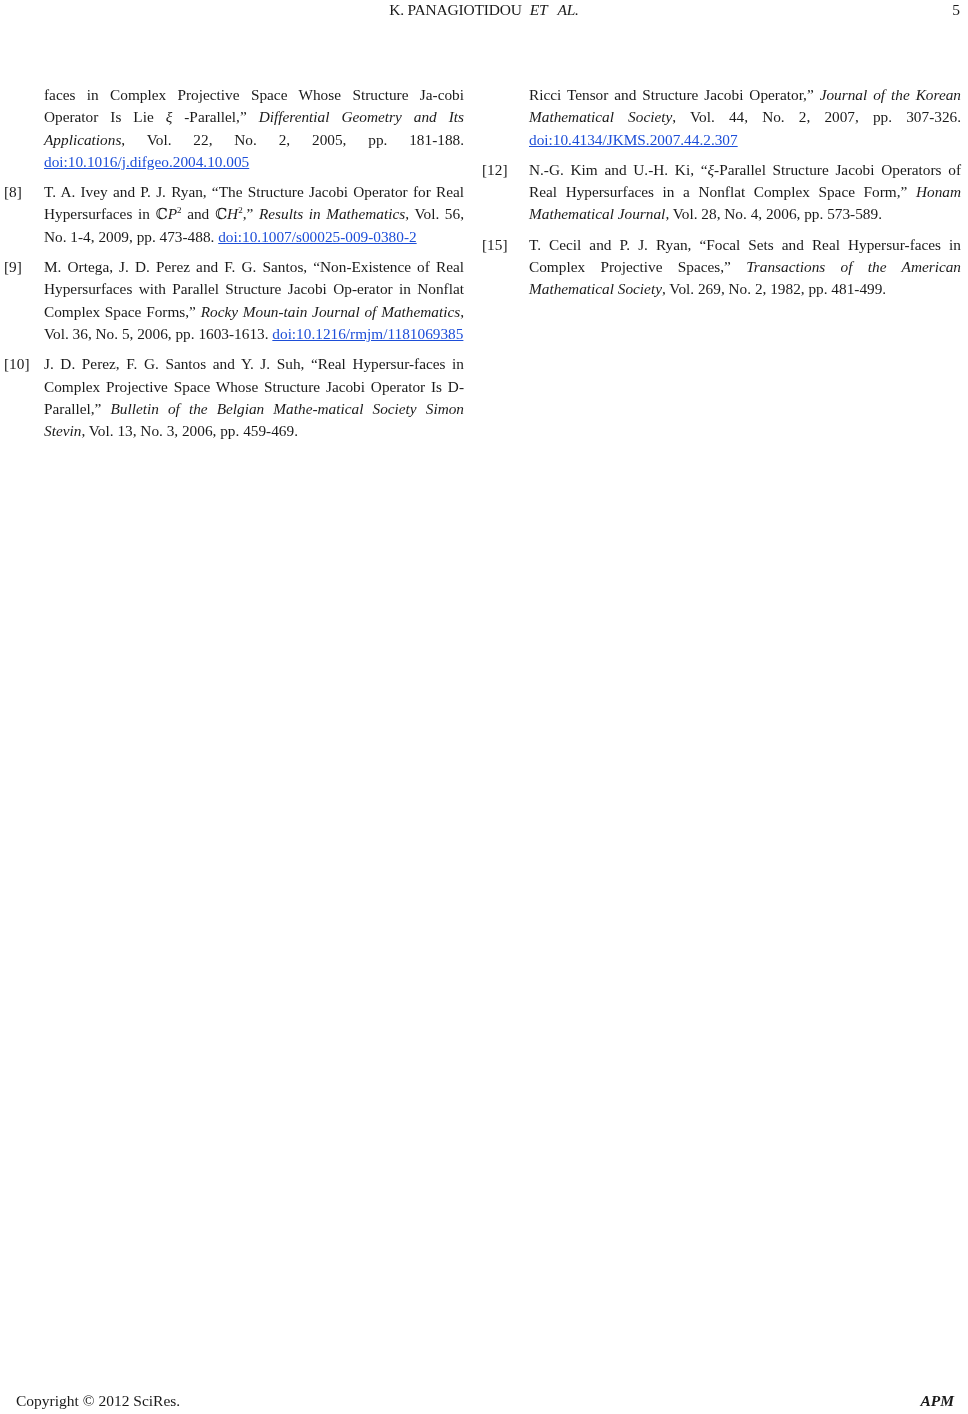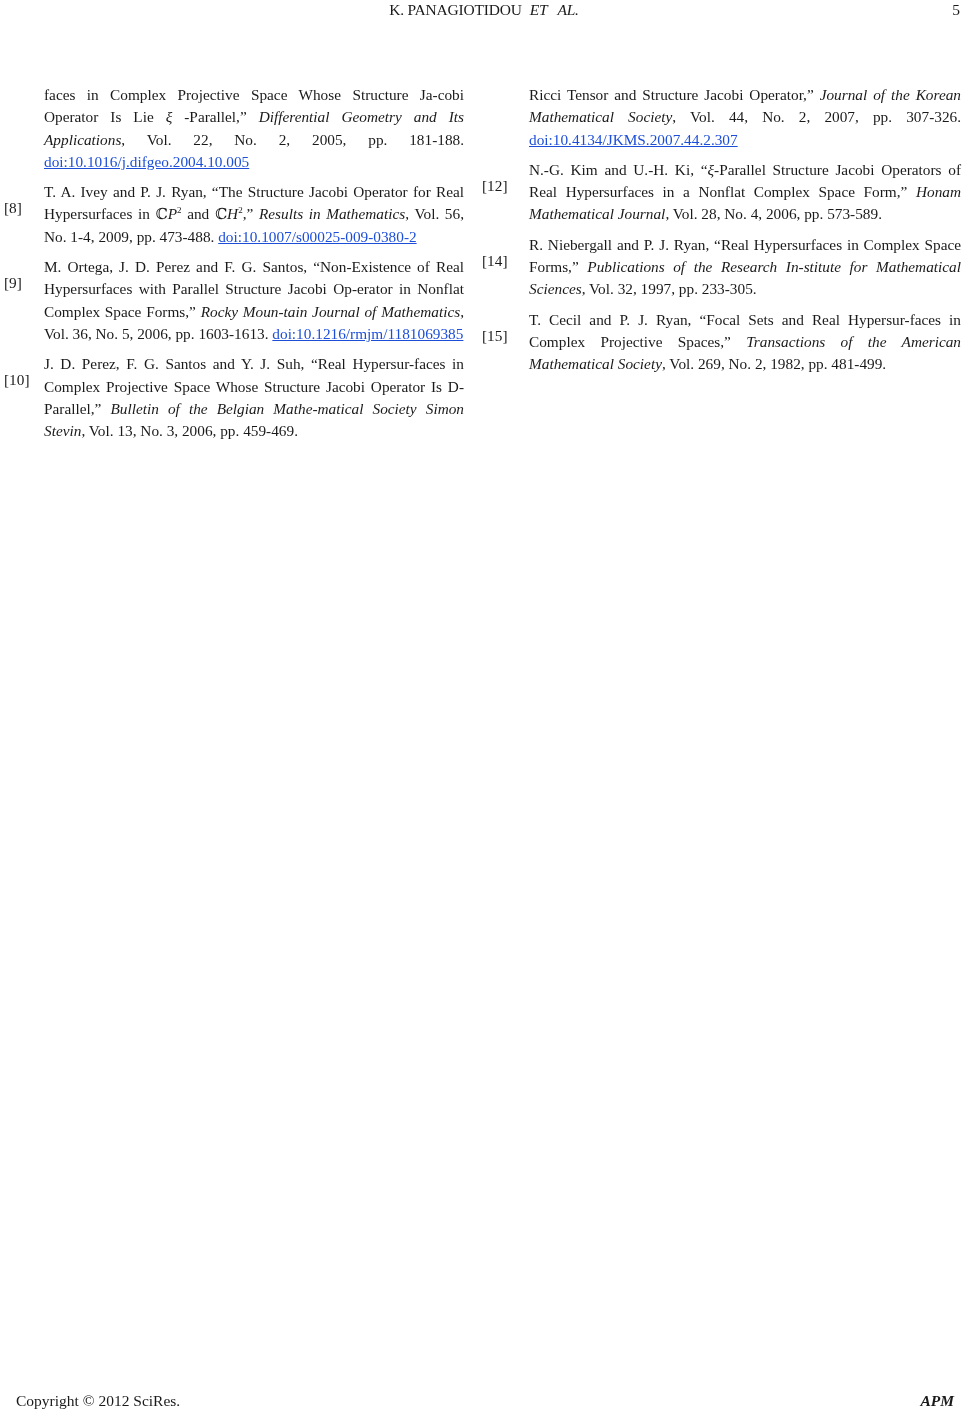--- a/index.html
+++ b/index.html
@@ -49,21 +49,21 @@
     }
     .col-left { left: 44px; }
     .col-right { left: 529px; width: 432px; }
     .ref {
       position: relative;
       margin-bottom: 8px;
     }
     .ref .num {
       position: absolute;
       left: -40px;
-      top: 16px;
+      top: 0;
     }
     .col-right .ref .num { left: -47px; }
     .ref a {
       color: #1d4ed8;
       text-decoration: underline;
     }
     .ref i { font-style: italic; }
     .math { font-style: italic; }
     .bb { font-style: normal; }
     sup { font-size: 9px; line-height: 0; vertical-align: 6px; }
@@ -118,24 +118,20 @@
   <div class="ref">
     <span>Ricci Tensor and Structure Jacobi Operator,” </span><i>Journal of the Korean Mathematical Society</i><span>, Vol. 44, No. 2, 2007, pp. 307-326. </span><a>doi:10.4134/JKMS.2007.44.2.307</a>
   </div>
 
   <div class="ref">
     <span class="num">[12]</span>
     <span>N.-G. Kim and U.-H. Ki, “</span><span class="math">ξ</span><span>-Parallel Structure Jacobi Operators of Real Hypersurfaces in a Nonflat Complex Space Form,” </span><i>Honam Mathematical Journal</i><span>, Vol. 28, No. 4, 2006, pp. 573-589.</span>
   </div>
 
 
-  <div class="ref">
-    <span class="num">[14]</span>
-    <span>R. Niebergall and P. J. Ryan, “Real Hypersurfaces in Complex Space Forms,” </span><i>Publications of the Research In-stitute for Mathematical Sciences</i><span>, Vol. 32, 1997, pp. 233-305.</span>
-  </div>
 
   <div class="ref">
     <span class="num">[15]</span>
     <span>T. Cecil and P. J. Ryan, “Focal Sets and Real Hypersur-faces in Complex Projective Spaces,” </span><i>Transactions of the American Mathematical Society</i><span>, Vol. 269, No. 2, 1982, pp. 481-499.</span>
   </div>
 </div>
 
 <div class="footer">
   <span class="copy">Copyright © 2012 SciRes.</span>
   <span class="journal">APM</span>

